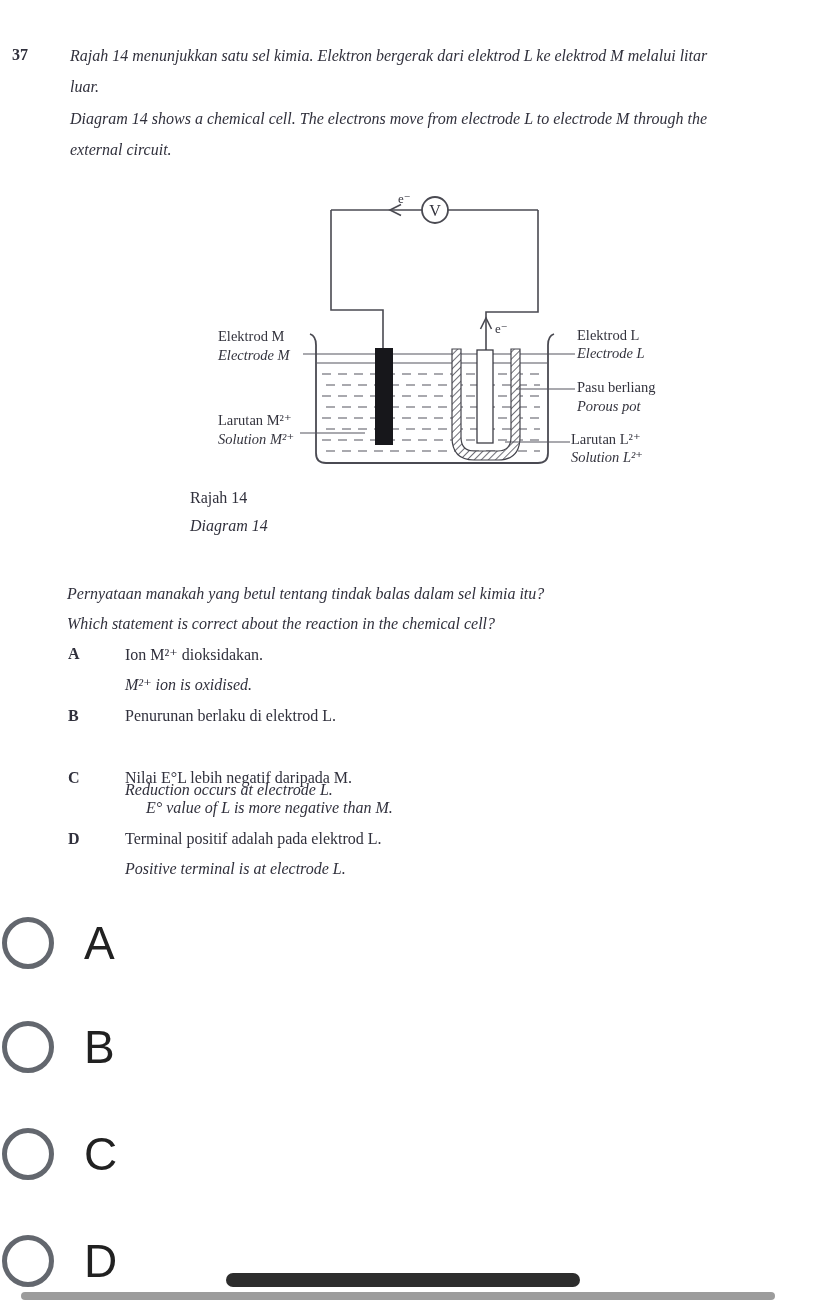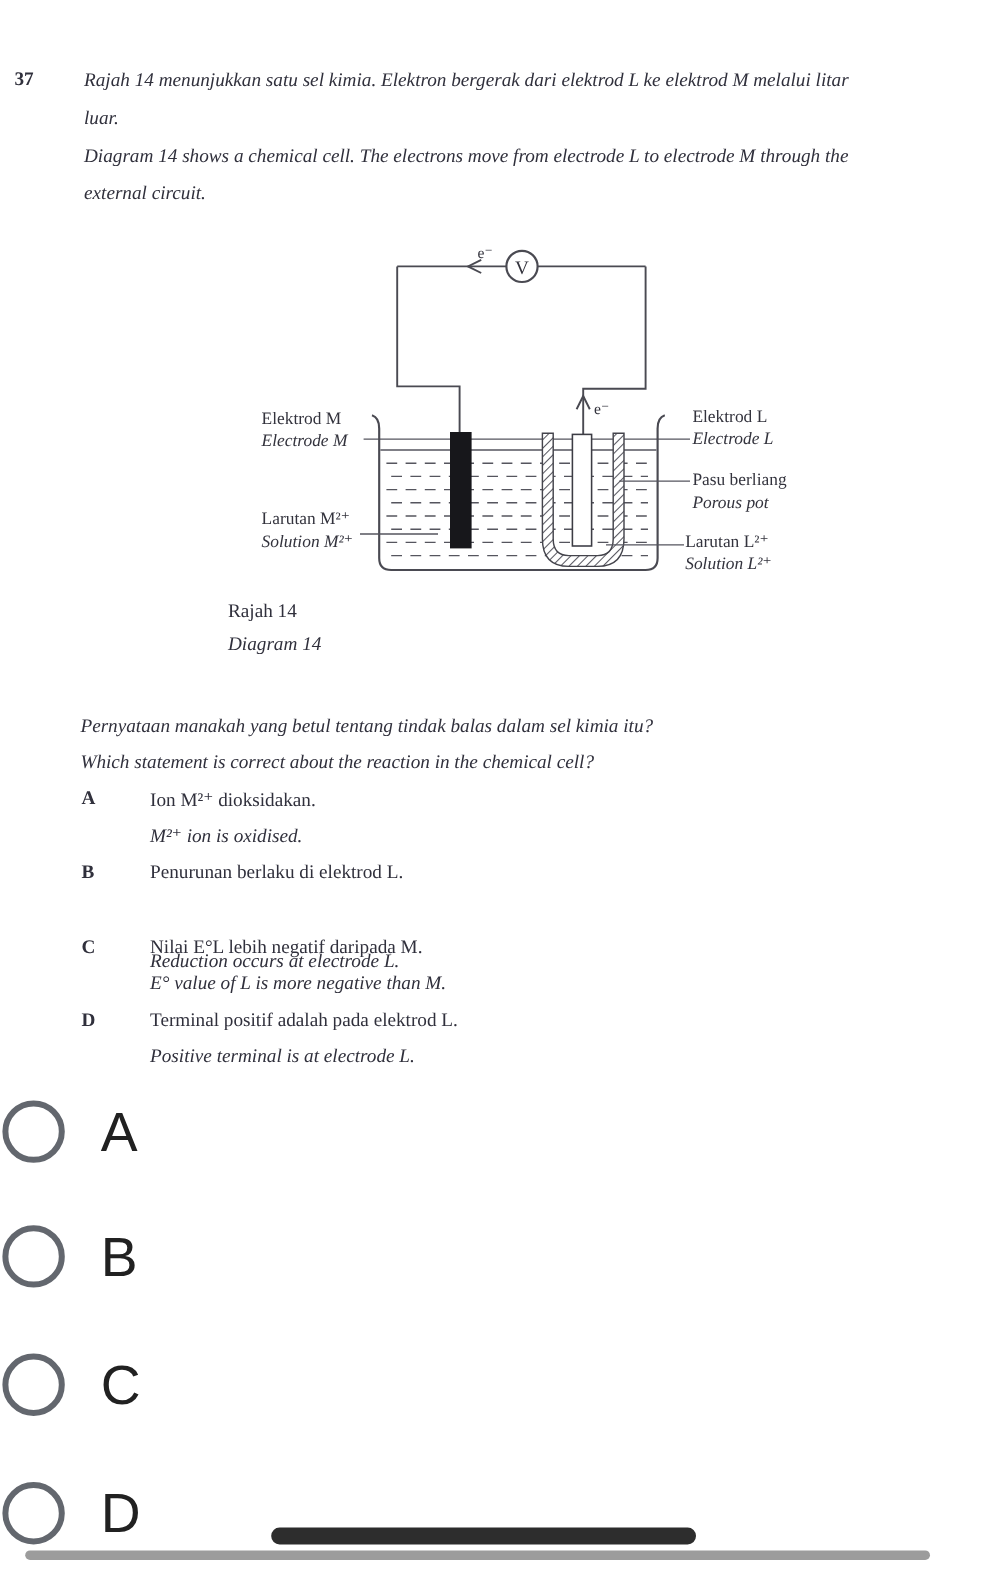--- a/index.html
+++ b/index.html
@@ -1,19 +1,19 @@
 <!DOCTYPE html>
 <html><head>
 <meta charset="utf-8">
 <style>
   html,body{margin:0;padding:0;background:#fff;}
   .page{position:relative;width:818px;height:1308px;background:#ffffff;overflow:hidden;
         font-family:"Liberation Serif","DejaVu Serif",serif;}
   
-  .scan{position:absolute;left:0;top:12px;width:790px;height:900px;color:#30303c;
+  .scan{position:absolute;left:0;top:0;width:790px;height:900px;color:#30303c;
         filter:blur(.25px);}
   .scan .line{position:absolute;white-space:nowrap;font-size:16px;line-height:20px;font-style:italic;}
   .scan .it{font-style:italic;}
   .qnum{position:absolute;left:12px;top:46px;font-size:16px;font-weight:bold;}
   .optletter{position:absolute;left:68px;font-size:16px;font-weight:bold;white-space:nowrap;}
   .opttext{position:absolute;left:125px;font-size:16px;white-space:nowrap;}
   .caption{position:absolute;left:190px;width:480px;text-align:left;font-size:16px;white-space:nowrap;}
   svg text{font-family:"Liberation Serif","DejaVu Serif",serif;fill:#33333d;}
   
   .choice-row{position:absolute;left:2px;height:64px;display:flex;align-items:center;gap:30px;cursor:pointer;}
@@ -112,21 +112,21 @@
     <div class="optletter" style="top:645px;">A</div>
     <div class="opttext" style="top:645px;">Ion M²⁺ dioksidakan.</div>
     <div class="opttext it" style="top:675px;font-style:italic;text-align:center;">M²⁺ ion is oxidised.</div>
 
     <div class="optletter" style="top:707px;">B</div>
     <div class="opttext" style="top:707px;">Penurunan berlaku di elektrod L.</div>
     <div class="opttext it" style="top:737px;font-style:italic;margin-top:44px;">Reduction occurs at electrode L.</div>
 
     <div class="optletter" style="top:769px;">C</div>
     <div class="opttext" style="top:769px;">Nilai E°L lebih negatif daripada M.</div>
-    <div class="opttext it" style="top:799px;font-style:italic;">E° value of L is more negative than M.</div>
+    <div class="opttext it" style="top:799px;font-style:italic;margin-left:21px;">E° value of L is more negative than M.</div>
 
     <div class="optletter" style="top:830px;">D</div>
     <div class="opttext" style="top:830px;">Terminal positif adalah pada elektrod L.</div>
     <div class="opttext it" style="top:860px;font-style:italic;">Positive terminal is at electrode L.</div>
   </div>
 
   <div class="choice-row" style="top:911px;">
     <span class="radio-circle"></span>
     <span class="choice-label">A</span>
   </div>

